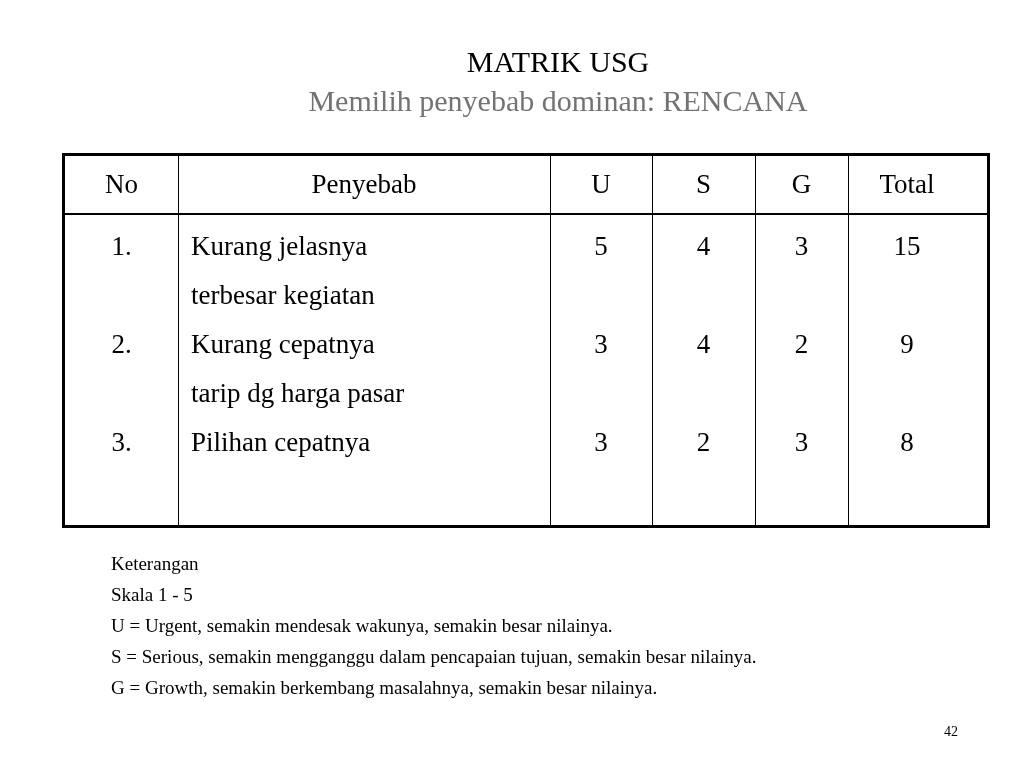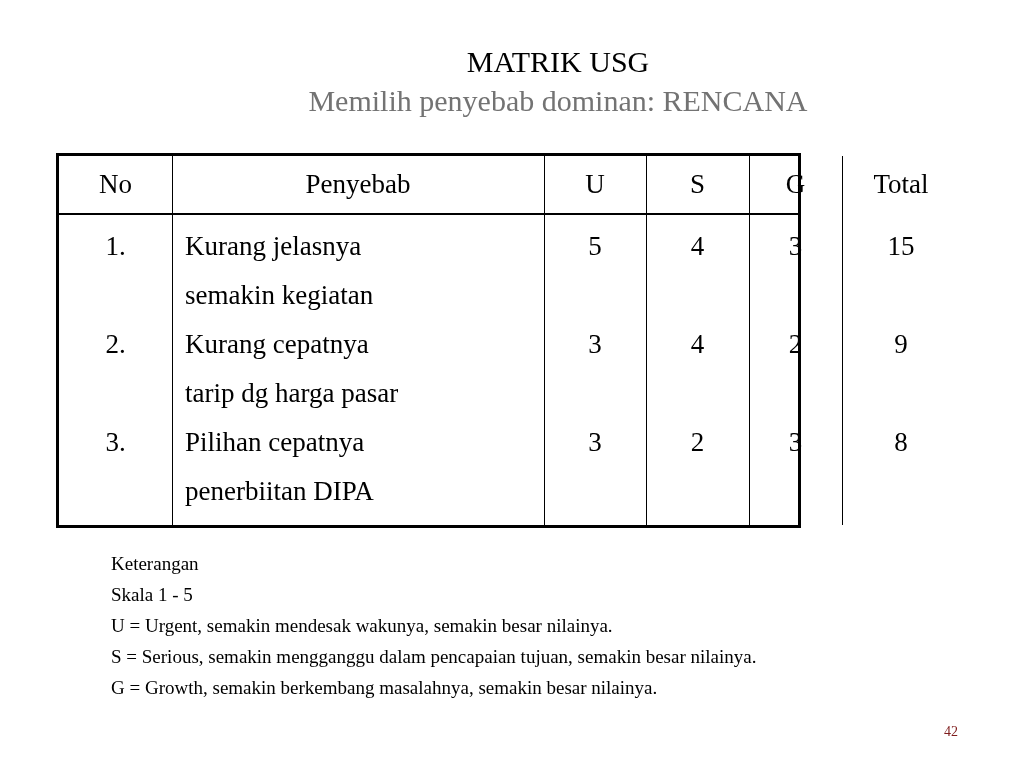--- a/index.html
+++ b/index.html
@@ -1,29 +1,29 @@
 <!DOCTYPE html>
 <html><head>
 <meta charset="utf-8">
 <style>
   html, body { margin:0; padding:0; background:#ffffff; }
   body { width:1024px; height:768px; position:relative; overflow:hidden; font-family:"Liberation Serif", serif; color:#000; }
   .title { position:absolute; left:0; width:1024px; text-align:center; font-size:30px; line-height:36px;padding-left:46px; }
   .t1 { top:44px; }
   .t2 { top:83px; color:#737373; }
-  .tbl { position:absolute; left:56px; top:153px; width:745px; height:375px; border:3px solid #000; box-sizing:border-box; }
+  .tbl { position:absolute; left:62px; top:153px; width:928px; height:375px; border:3px solid #000; box-sizing:border-box; }
   .hline { position:absolute; left:0; right:0; top:57px; height:0; border-top:2px solid #000; }
   .vline { position:absolute; top:0; bottom:0; width:0; border-left:1.5px solid #000; }
   .cell { position:absolute; font-size:27px; line-height:49px; }
   .hdr { top:4px; text-align:center; height:49px; }
   .ctr { text-align:center; }
   .body-col { top:66px; }
   .legend { position:absolute; left:79px; top:548px; font-size:19px; line-height:31px;margin-left:32px; }
   .legend div { white-space:nowrap; }
-  .pagenum { position:absolute; left:944px; top:724px; font-size:14px; color:#7f1d1d; }
+  .pagenum { position:absolute; left:944px; top:724px; font-size:14px; color:#000000; }
 </style>
 </head>
 <body>
 
 <div class="title t1">MATRIK USG</div>
 <div class="title t2">Memilih penyebab dominan: RENCANA</div>
 
 <div class="tbl">
   <div class="hline"></div>
   <div class="vline" style="left:113px"></div>
@@ -42,25 +42,24 @@
   <div class="cell ctr body-col" style="left:0;width:113px">
     <div>1.</div>
     <div>&nbsp;</div>
     <div>2.</div>
     <div>&nbsp;</div>
     <div>3.</div>
   </div>
 
   <div class="cell body-col" style="left:126px;width:355px">
     <div>Kurang jelasnya</div>
-    <div>semakin kegiatan</div>
+    <div>terbesar kegiatan</div>
     <div>Kurang cepatnya</div>
     <div>tarip dg harga pasar</div>
     <div>Pilihan cepatnya</div>
-    <div>penerbiitan DIPA</div>
   </div>
 
   <div class="cell ctr body-col" style="left:485px;width:102px">
     <div>5</div>
     <div>&nbsp;</div>
     <div>3</div>
     <div>&nbsp;</div>
     <div>3</div>
   </div>
 

